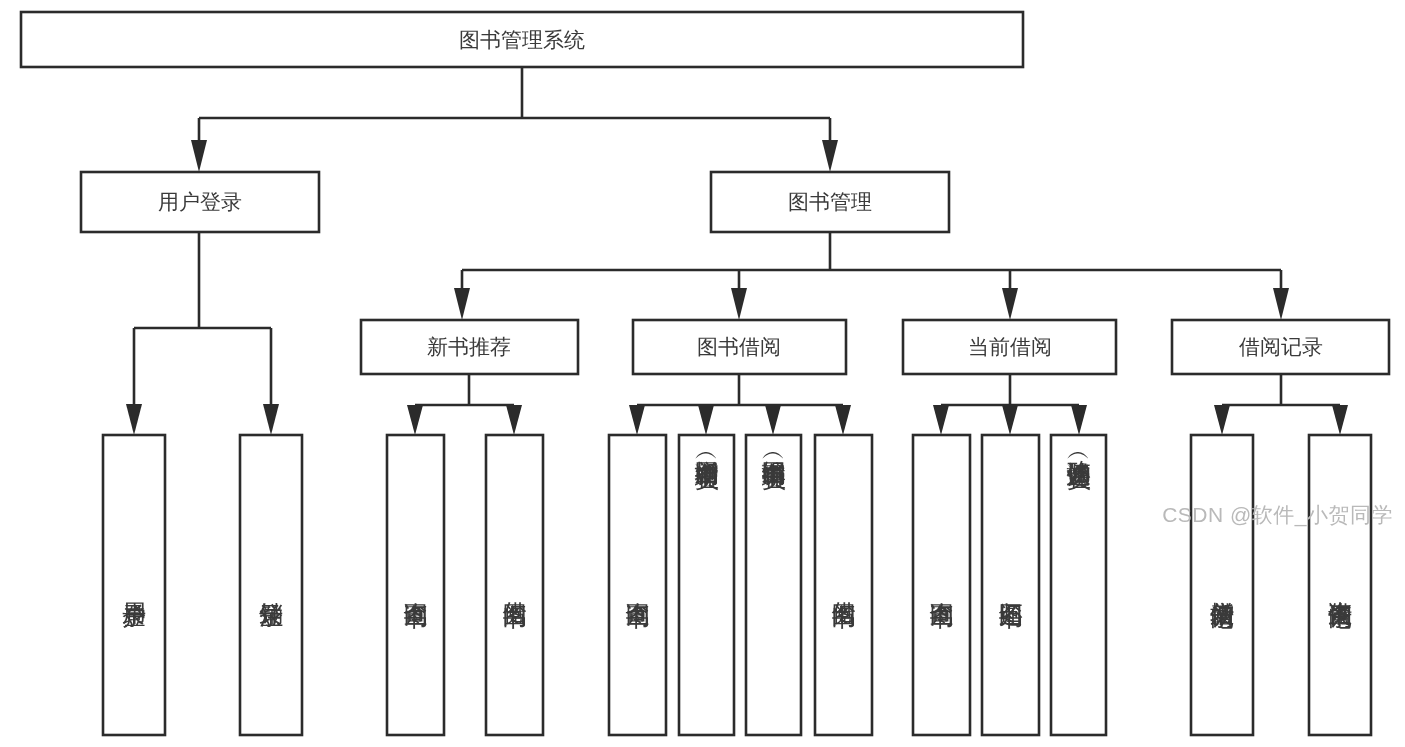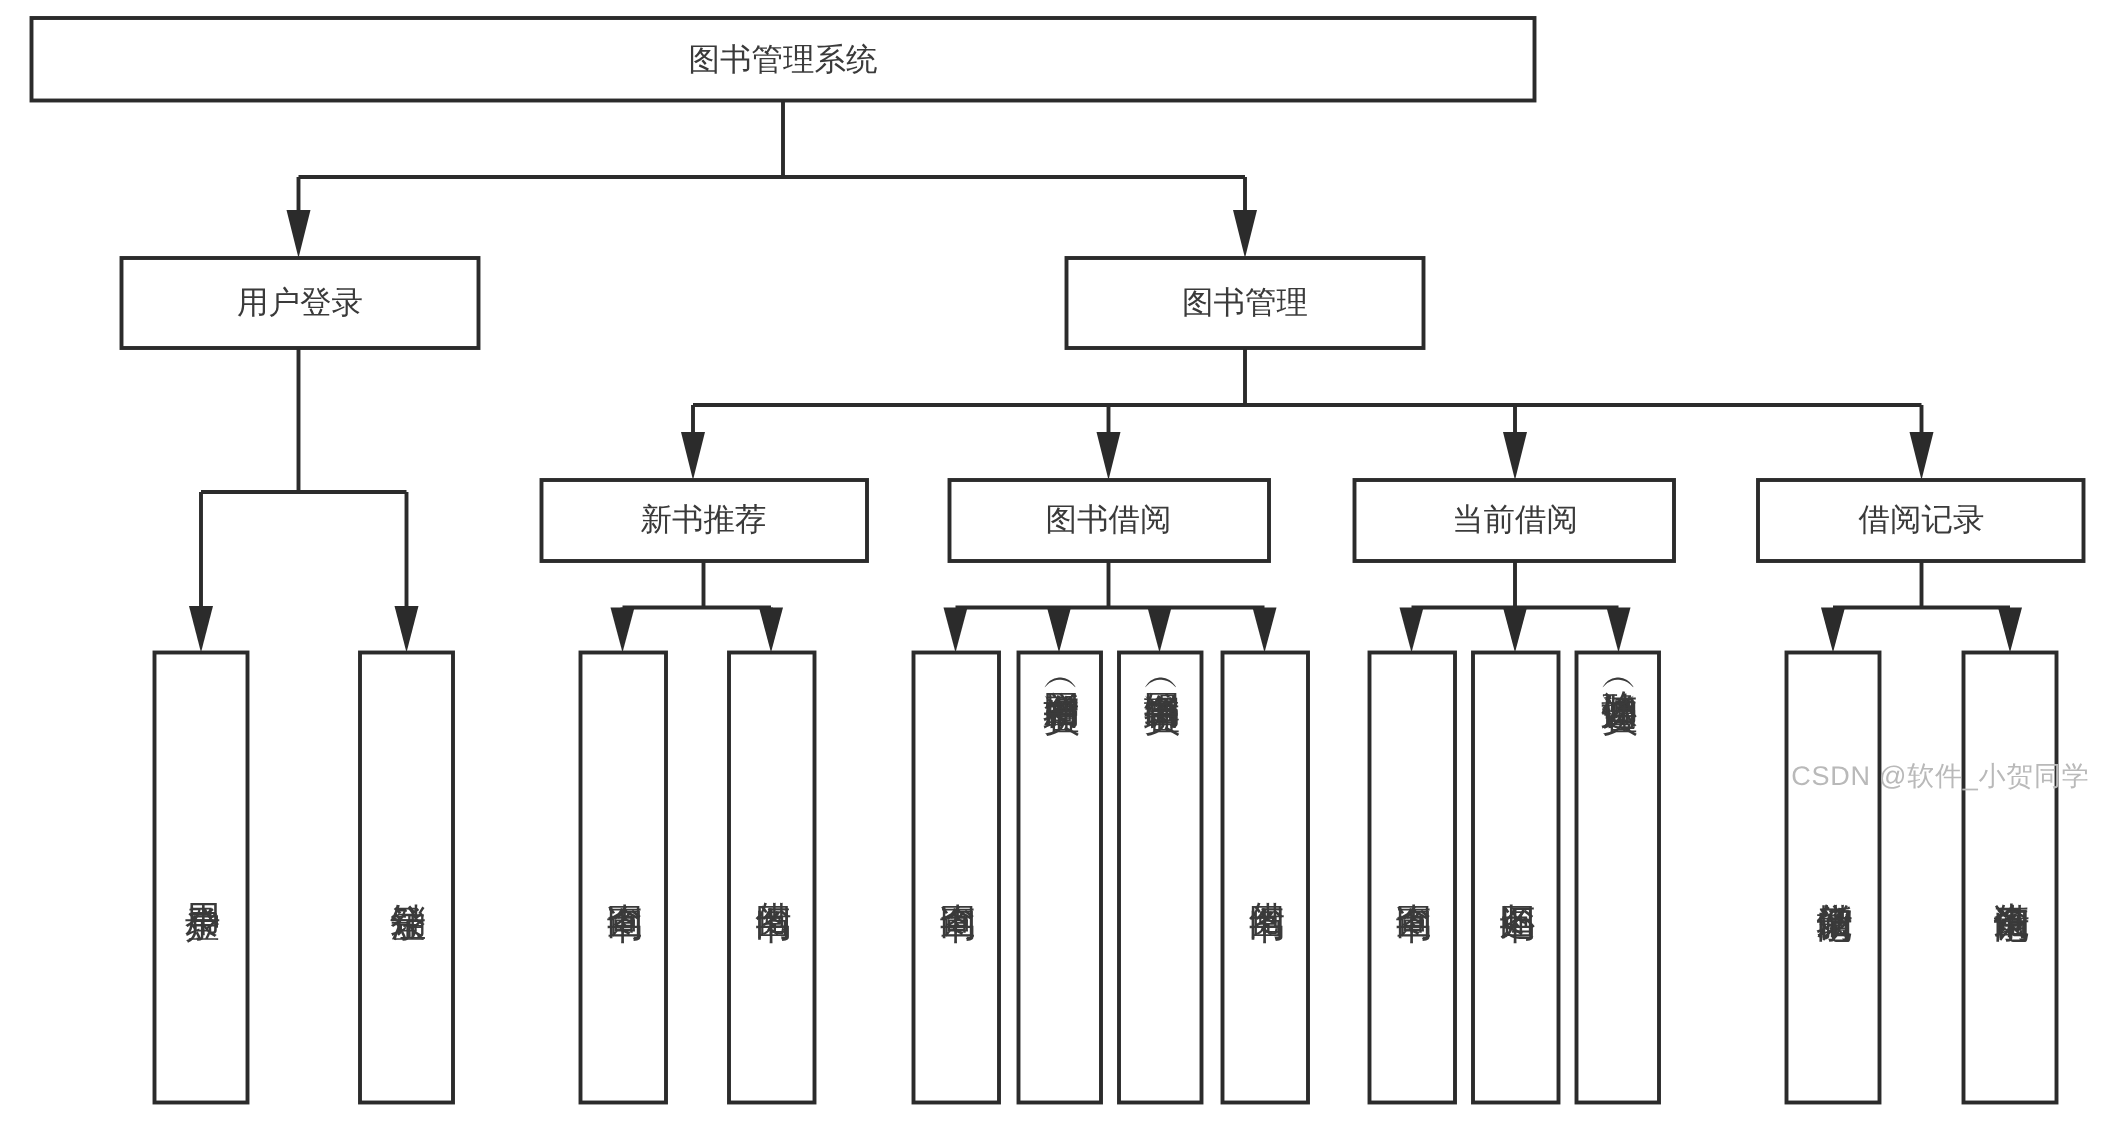--- a/index.html
+++ b/index.html
@@ -63,21 +63,21 @@
     line-height: 1.02;
     letter-spacing: 1px;
     white-space: nowrap;
     text-align: center;
   }
   .watermark {
     position: absolute;
     right: 12px;
     bottom: 6px;
     font-family: "Liberation Sans", "DejaVu Sans", sans-serif;
-    font-size: 18px;
+    font-size: 21px;
     color: #b9b9b9;
     white-space: nowrap;
     letter-spacing: 0.5px;
   }
 </style>
 </head>
 <body>
 
 <div id="diagram-root">
 

